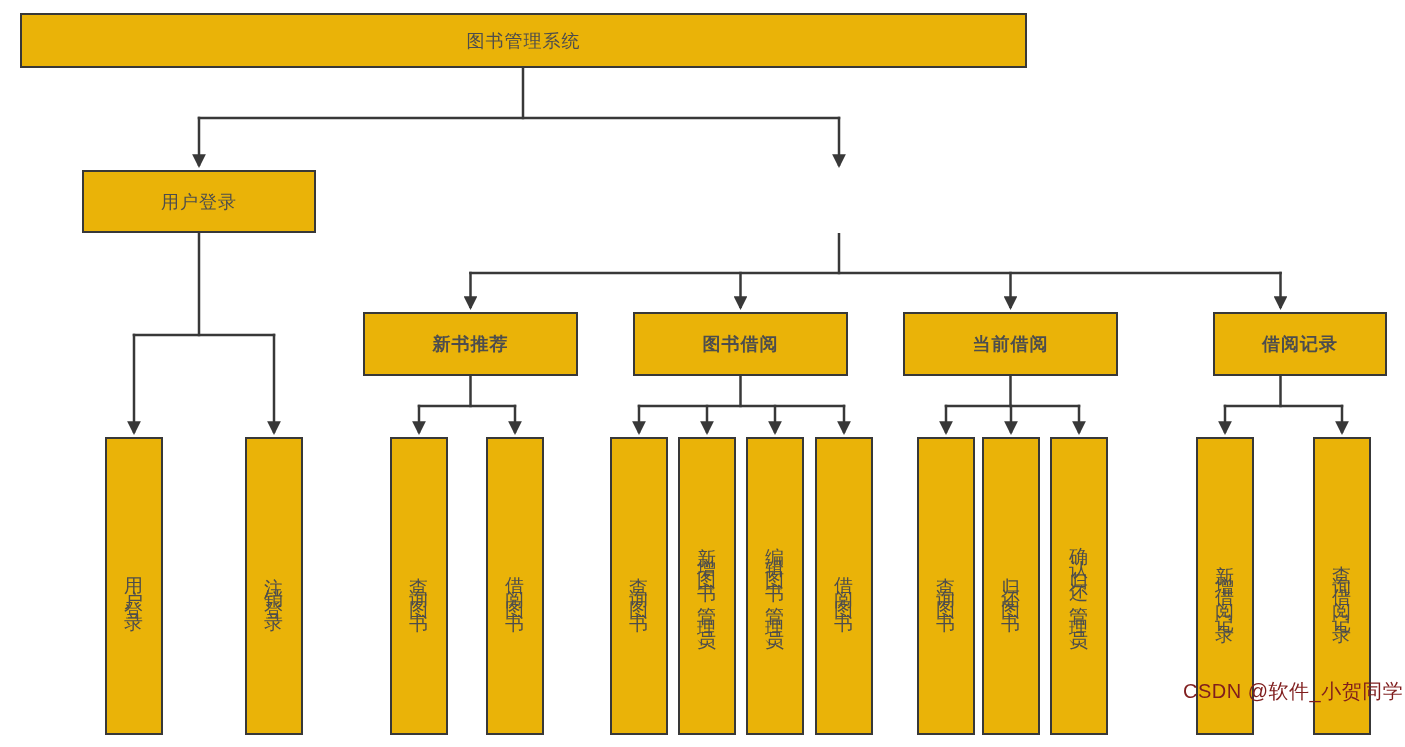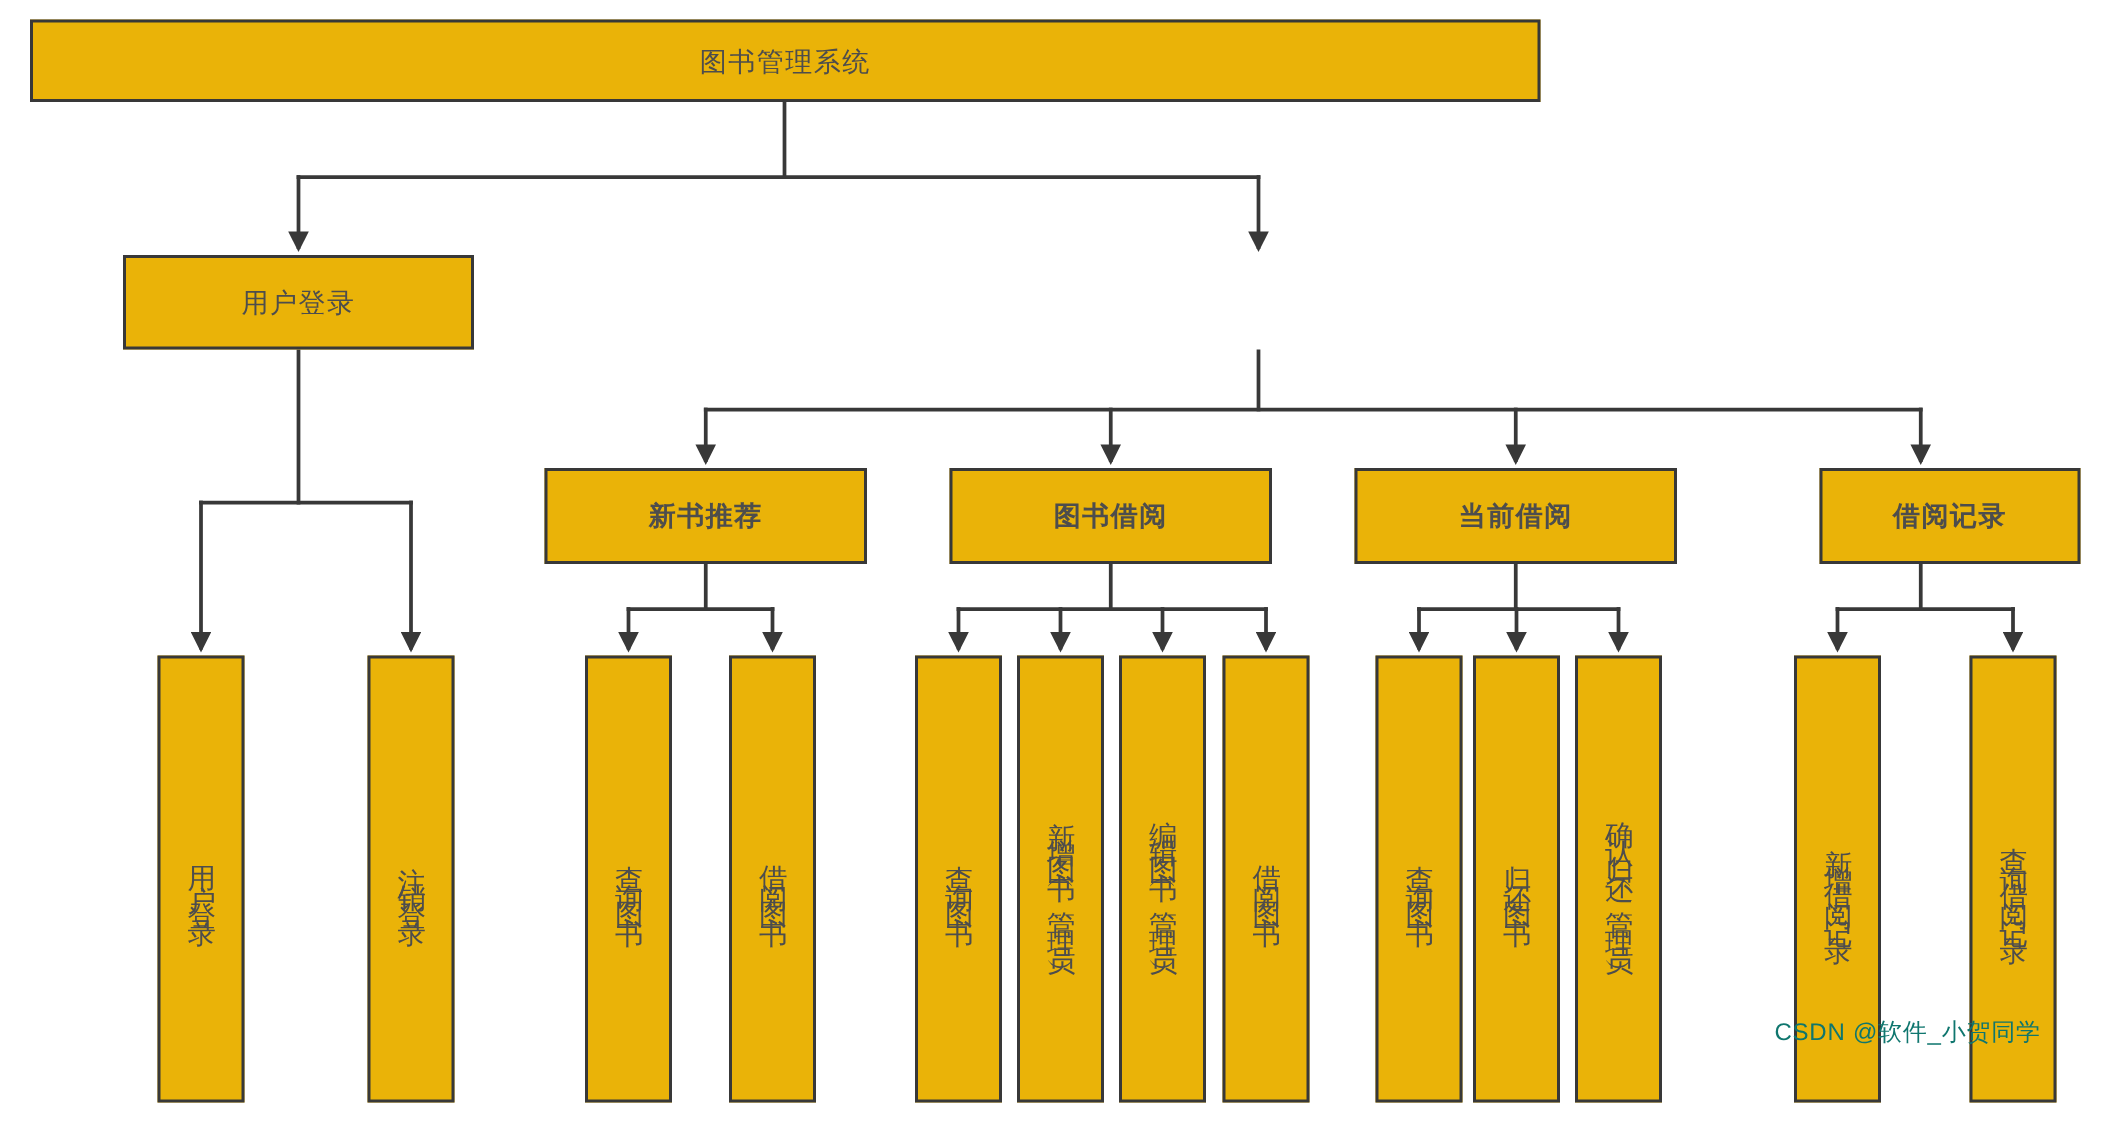--- a/index.html
+++ b/index.html
@@ -45,22 +45,22 @@
     writing-mode: vertical-rl;
     letter-spacing: 12px;
     font-size: 19px;
     line-height: 1;
   }
   #watermark {
     position: absolute;
     left: 1183px;
     top: 678px;
     z-index: 3;
-    font-size: 16px;
-    color: #0f766e;
+    font-size: 20px;
+    color: #7f1d1d;
     letter-spacing: 0.5px;
     white-space: nowrap;
   }
 </style>
 </head>
 <body>
 
 <div id="stage">
 
   <svg id="connectors" width="1405" height="747" viewBox="0 0 1405 747">

